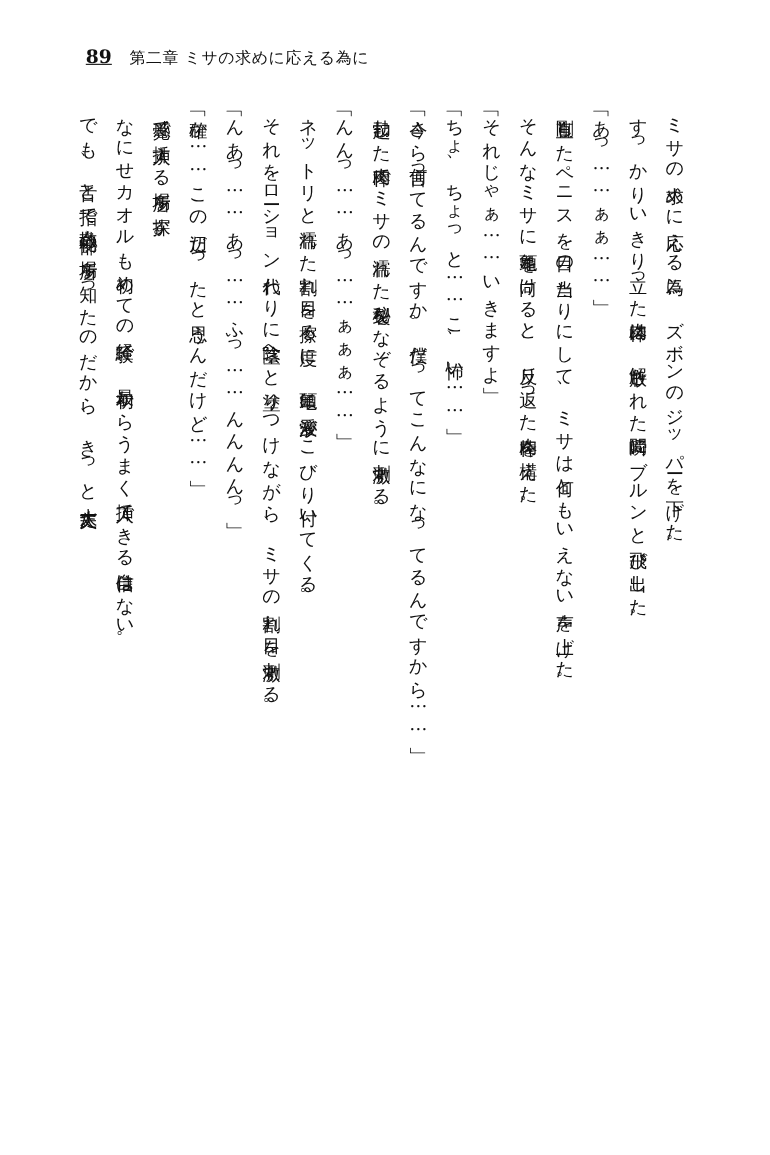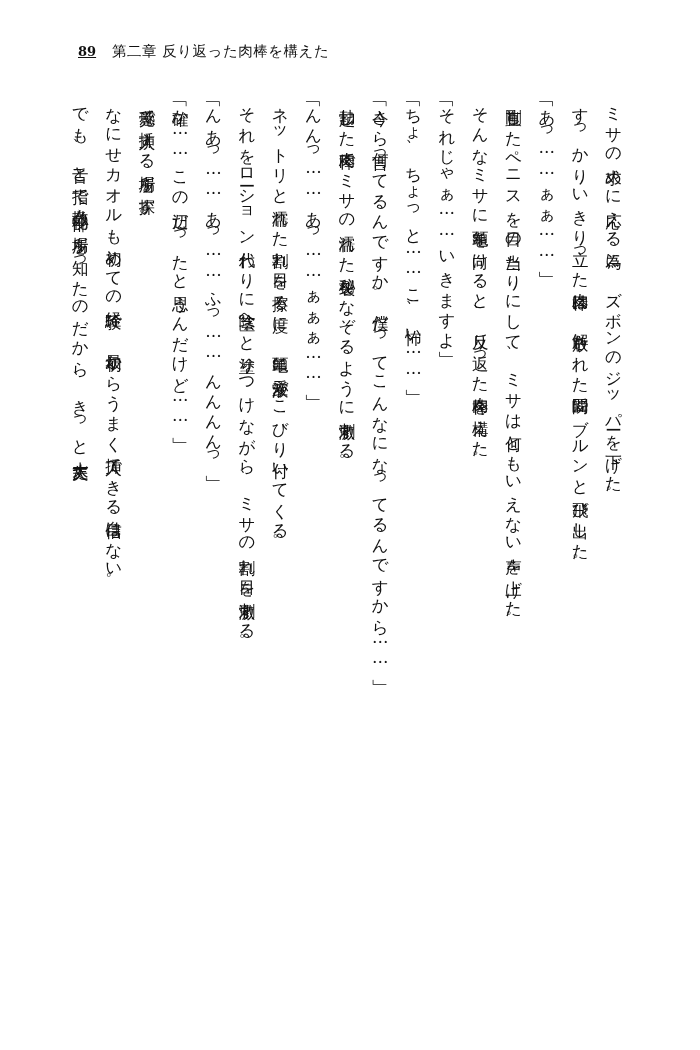--- a/index.html
+++ b/index.html
@@ -27,21 +27,21 @@
     position: absolute;
     top: 44px;
     left: 78px;
     right: 78px;
     height: 26px;
     display: flex;
     align-items: baseline;
     gap: 16px;
   }
   .page-number {
-    font-size: 13px;
+    font-size: 17px;
     font-weight: bold;
     letter-spacing: 0px;
     color: #111;
     line-height: 1;
     text-decoration: underline;
   }
   .running-head {
     font-size: 14.5px;
     color: #111;
     letter-spacing: 0.5px;
@@ -73,21 +73,21 @@
     text-align: justify;
   }
 </style>
 </head>
 <body>
 
 <div class="page">
 
   <div class="header">
     <span class="page-number">89</span>
-    <span class="running-head">第二章 反り返った肉棒を構えた</span>
+    <span class="running-head">第二章 ミサの求めに応える為に</span>
   </div>
 
   <div class="body-area">
     <div class="vtext">ミサの求めに応える為に、ズボンのジッパーを下げた。
 すっかりいきり立った肉棒は、解放された瞬間にブルンと飛び出した。
 「あっ……ぁぁ……」
 剛直したペニスを目の当たりにして、ミサは何ともいえない声を上げた。
 そんなミサに亀頭を向けると、反り返った肉棒を構えた。
 「それじゃぁ……いきますよ」
 「ちょ、ちょっと……こ、怖い……」

